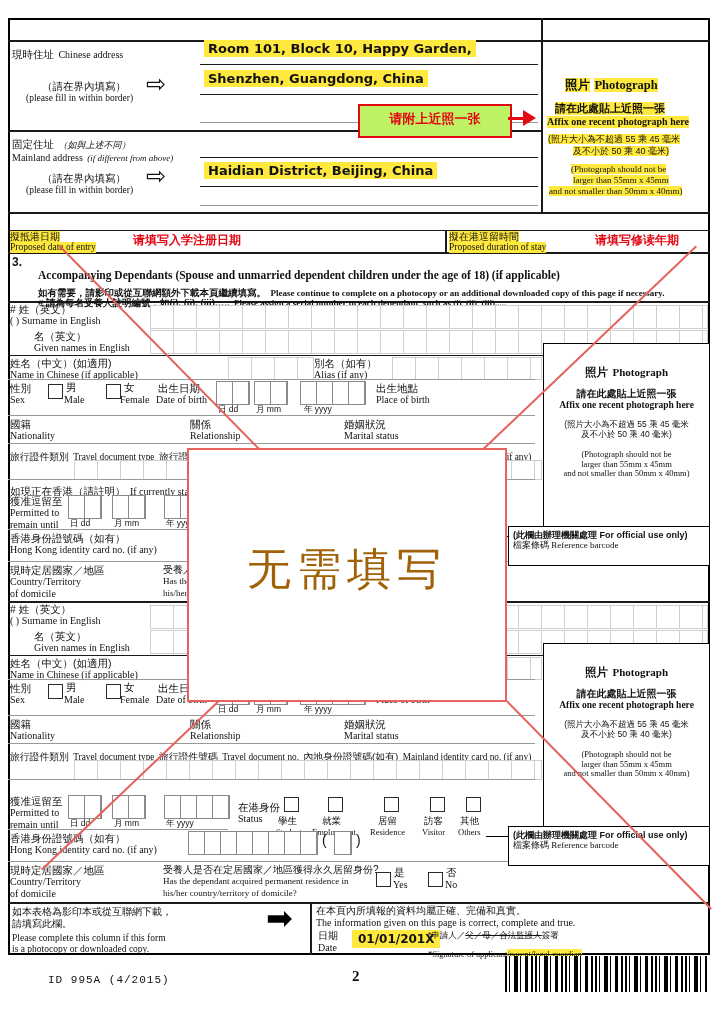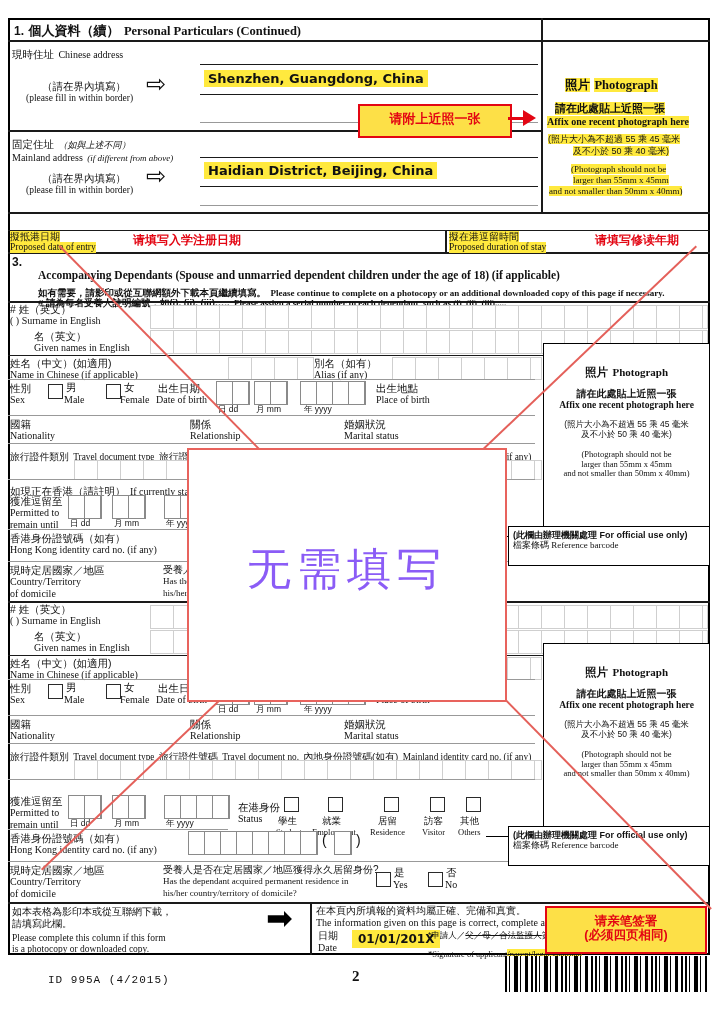--- a/index.html
+++ b/index.html
@@ -18,21 +18,21 @@
   .grid{border:1px solid #cfcfcf;background-color:#fff;
         background-image:repeating-linear-gradient(90deg,transparent 0 22px,#cfcfcf 22px 23px)}
   .dcg{height:22px;border:1px solid #8a8a8a;background-color:#fff;
        background-image:repeating-linear-gradient(90deg,transparent 0 15px,#8a8a8a 15px 16px)}
   .cb{width:13px;height:13px;border:1.5px solid #2a2a2a;background:#fff}
   .xline{position:absolute;height:2px;background:#e4605a;transform-origin:0 0;z-index:40}
   .photo-box{border:1.5px solid #000;background:#fff;text-align:center}
   .official{border:1.5px solid #000;background:#fff;overflow:hidden;white-space:nowrap}
   .sample{font-family:"DejaVu Sans",sans-serif;font-weight:bold;font-size:13px}
   .strike{text-decoration:line-through}
-  .tipbox{border:2px solid #e30613;background:#fde047;text-align:center;z-index:60}
+  .tipbox{border:2px solid #e30613;background:#bef264;text-align:center;z-index:60}
   .barcode{background:repeating-linear-gradient(90deg,#000 0 2px,#fff 2px 4px,#000 4px 5px,#fff 5px 9px,
            #000 9px 13px,#fff 13px 15px,#000 15px 16px,#fff 16px 20px,#000 20px 23px,#fff 23px 26px,
            #000 26px 28px,#fff 28px 30px)}
 </style>
 </head>
 <body>
 
 <div class="page">
 
   <div class="a" style="left:8px;top:18px;width:702px;height:937px;border:2px solid #000;box-sizing:border-box"></div>
@@ -40,25 +40,20 @@
   <div class="a line" style="left:8px;top:212px;width:702px;height:2px"></div>
   <div class="a line" style="left:8px;top:230px;width:702px;height:1px"></div>
   <div class="a line" style="left:8px;top:252px;width:702px;height:2px"></div>
   <div class="a line" style="left:8px;top:301px;width:702px;height:1.5px"></div>
   <div class="a line" style="left:8px;top:601px;width:702px;height:1.5px"></div>
   <div class="a line" style="left:8px;top:902px;width:702px;height:1.5px"></div>
   <div class="a line" style="left:541px;top:18px;width:1.5px;height:194px"></div>
   <div class="a line" style="left:445px;top:230px;width:1.5px;height:22px"></div>
   <div class="a line" style="left:310px;top:902px;width:1.5px;height:53px"></div>
 
-  <div class="a nw" style="left:14px;top:21px">
-    <span class="zh b" style="font-size:12px">1.</span>
-    <span class="zh b" style="font-size:13px">個人資料（續）</span>
-    <span class="en b" style="font-size:12.5px">Personal Particulars (Continued)</span>
-  </div>
 
   <div class="a nw" style="left:12px;top:44px">
     <span class="zh">現時住址</span>
     <span class="en">Chinese address</span>
   </div>
   <div class="a zh" style="left:42px;top:80px">（請在界內填寫）</div>
   <div class="a en" style="left:26px;top:93px;font-size:9.5px">(please fill in within border)</div>
   <div class="a" style="left:146px;top:70px;font-size:24px">⇨</div>
 
   <div class="a line" style="left:8px;top:130px;width:533px;height:1.5px"></div>
@@ -68,20 +63,21 @@
     <span class="zh i" style="font-size:9px">（如與上述不同）</span>
   </div>
   <div class="a nw" style="left:12px;top:147px">
     <span class="en">Mainland address</span>
     <span class="en i" style="font-size:9px">(if different from above)</span>
   </div>
   <div class="a zh" style="left:42px;top:172px">（請在界內填寫）</div>
   <div class="a en" style="left:26px;top:185px;font-size:9.5px">(please fill in within border)</div>
   <div class="a" style="left:146px;top:162px;font-size:24px">⇨</div>
 
+  <div class="a sample hl" style="left:204px;top:40px;padding:1px 4px">Room 101, Block 10, Happy Garden,</div>
   <div class="a line" style="left:200px;top:64px;width:338px;height:1px"></div>
   <div class="a sample hl" style="left:204px;top:70px;padding:1px 4px">Shenzhen, Guangdong, China</div>
   <div class="a line" style="left:200px;top:94px;width:338px;height:1px"></div>
   <div class="a gline" style="left:200px;top:122px;width:338px;height:1px"></div>
   <div class="a line" style="left:200px;top:157px;width:338px;height:1px"></div>
   <div class="a sample hl" style="left:204px;top:162px;padding:1px 4px">Haidian District, Beijing, China</div>
   <div class="a line" style="left:200px;top:186px;width:338px;height:1px"></div>
   <div class="a gline" style="left:200px;top:205px;width:338px;height:1px"></div>
 
   <div class="a" style="left:541px;top:18px;width:169px;height:194px;text-align:center">
@@ -359,43 +355,39 @@
     <div class="a official" style="left:500px;top:224px;width:200px;height:38px">
       <div class="zh b nw" style="font-size:9px;margin:3px 0 0 4px">(此欄由辦理機關處理 For official use only)</div>
       <div class="en nw" style="font-size:9px;margin-left:4px">檔案條碼 Reference barcode</div>
     </div>
   </div>
 
   <div class="xline" style="left:60px;top:245px;width:930px;transform:rotate(45.5deg)"></div>
   <div class="xline" style="left:697px;top:247px;width:904px;transform:rotate(136.4deg)"></div>
 
   <div class="a" style="left:187px;top:448px;width:320px;height:254px;background:#fff;border:2.5px solid #e8635d;box-sizing:border-box;z-index:50;text-align:center">
-    <div style="margin-top:90px;font-family:Liberation Serif, serif;font-size:44px;color:#8b5cf6;letter-spacing:6px">无需填写</div>
+    <div style="margin-top:90px;font-family:Liberation Serif, serif;font-size:44px;color:#a16207;letter-spacing:6px">无需填写</div>
   </div>
 
   <div class="a zh nw" style="left:12px;top:906px;font-size:10px">如本表格為影印本或從互聯網下載，</div>
   <div class="a zh nw" style="left:12px;top:918px;font-size:10px">請填寫此欄。</div>
   <div class="a en nw" style="left:12px;top:933px;font-size:9.5px">Please complete this column if this form</div>
   <div class="a en nw" style="left:12px;top:944px;font-size:9.5px">is a photocopy or downloaded copy.</div>
   <div class="a" style="left:266px;top:902px;font-size:32px;line-height:1;color:#000">➡</div>
 
   <div class="a zh nw" style="left:316px;top:905px;font-size:10px">在本頁內所填報的資料均屬正確、完備和真實。</div>
   <div class="a en nw" style="left:316px;top:917px;font-size:10px">The information given on this page is correct, complete and true.</div>
   <div class="a zh nw" style="left:318px;top:930px;font-size:10px">日期</div>
   <div class="a en nw" style="left:318px;top:942px;font-size:10px">Date</div>
   <div class="a hl b nw" style="left:352px;top:930px;padding:2px 6px;font-size:12px;font-family:'DejaVu Sans',sans-serif">01/01/201X</div>
   <div class="a nw" style="left:428px;top:930px;font-size:8.5px">
     <span class="zh" style="font-size:8.5px">*申請人／</span><span class="zh strike" style="font-size:8.5px">父／母／合法監護人</span><span class="zh" style="font-size:8.5px">簽署</span>
   </div>
   <div class="a nw" style="left:428px;top:943px">
     <span class="en" style="font-size:8.5px">*Signature of applicant</span><span class="en strike hl" style="font-size:8.5px">/parent/legal guardian</span>
   </div>
 
-  <div class="a tipbox" style="left:545px;top:906px;width:158px;height:44px">
-    <div class="zh b red" style="font-size:12.5px;margin-top:6px">请亲笔签署</div>
-    <div class="zh b red" style="font-size:12.5px">(必须四页相同)</div>
-  </div>
 
   <div class="a nw" style="left:48px;top:974px;font-family:'Liberation Mono',monospace;font-size:11px;letter-spacing:1px">ID 995A (4/2015)</div>
   <div class="a en b" style="left:352px;top:968px;font-size:15px">2</div>
   <div class="a barcode" style="left:505px;top:956px;width:202px;height:36px"></div>
 
 </div>
 
 </body></html>

